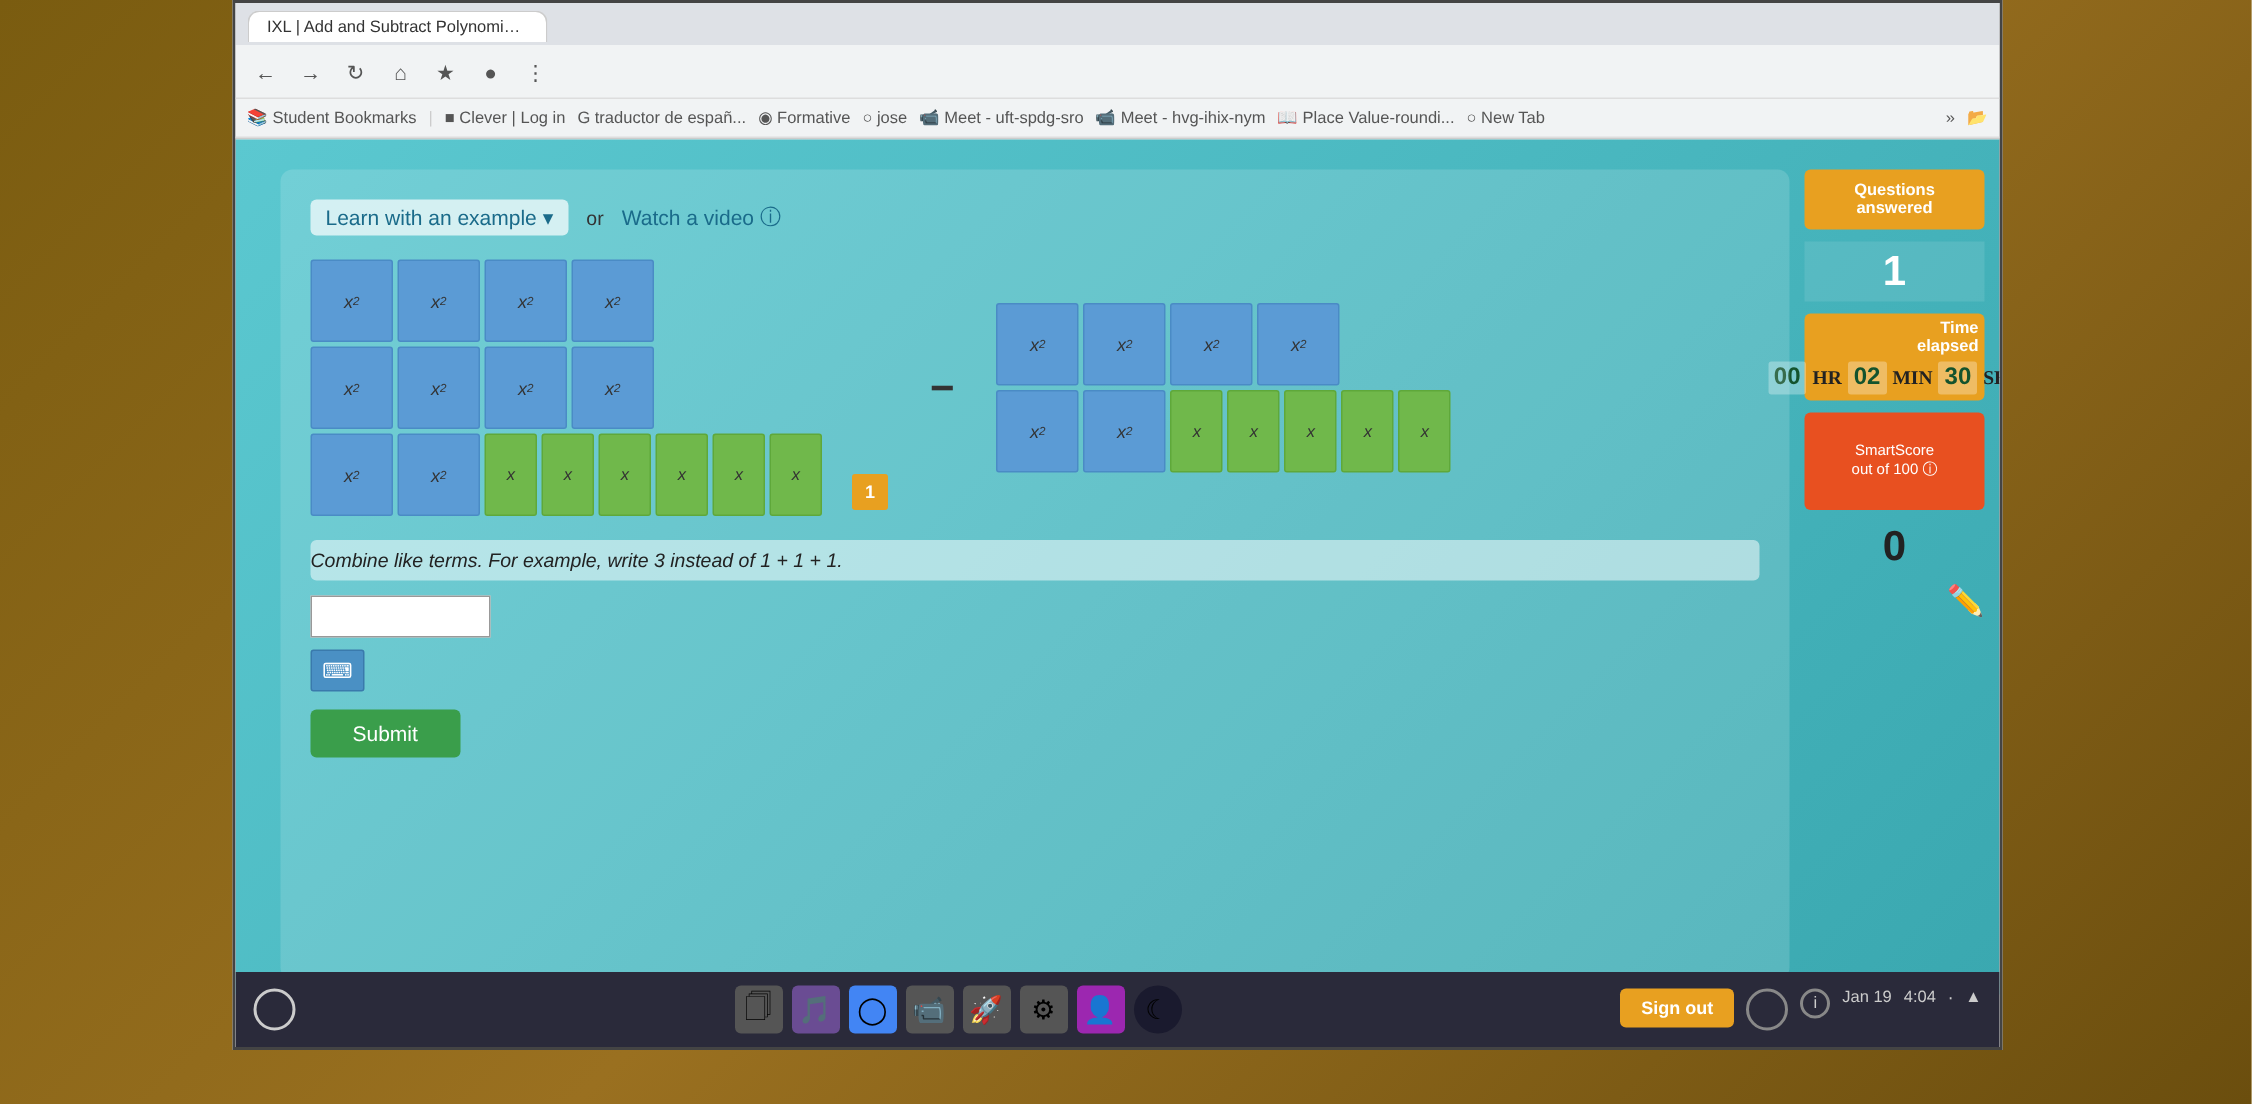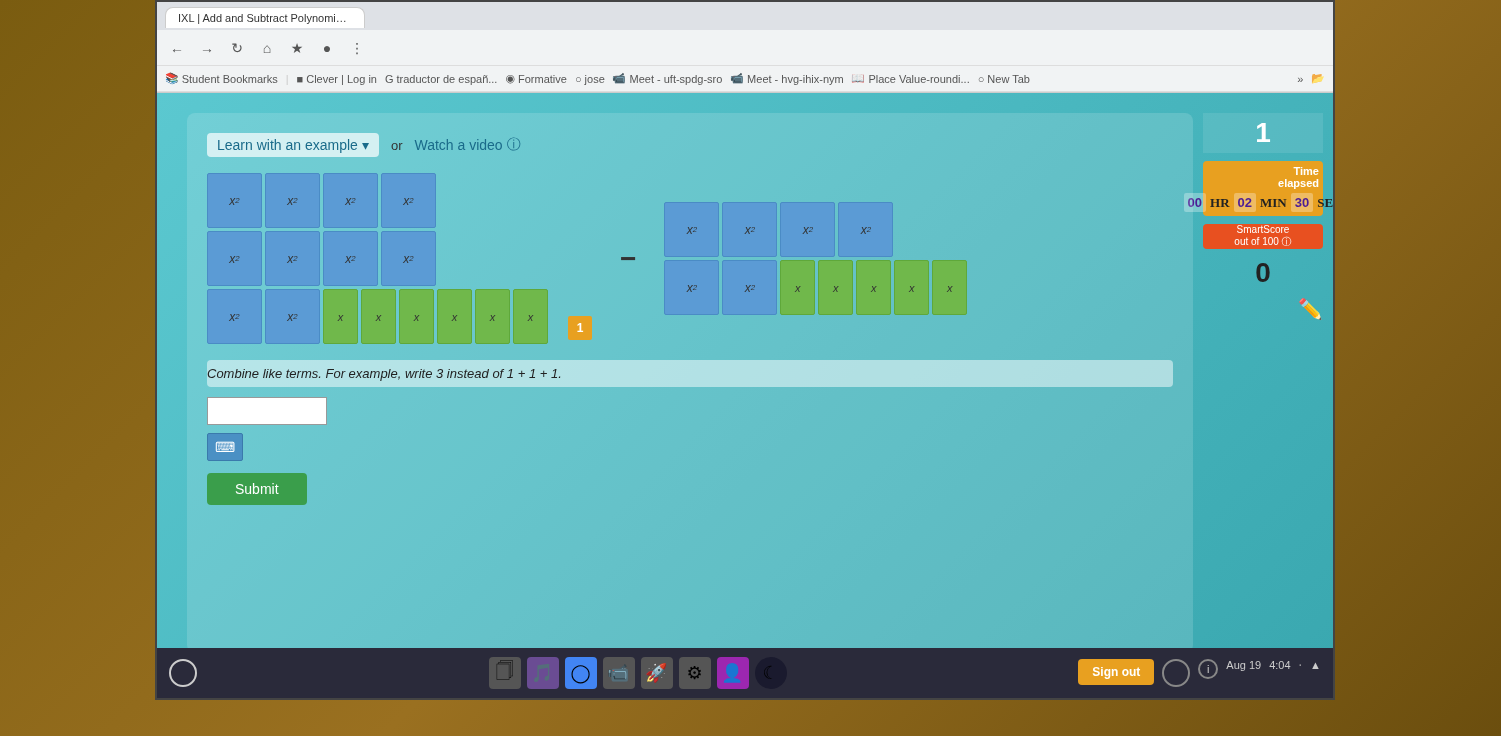--- a/index.html
+++ b/index.html
@@ -316,38 +316,38 @@
 
     .time-display {
       display: flex;
       gap: 4px;
       justify-content: center;
       align-items: baseline;
       margin-top: 4px;
     }
 
     .time-num {
-      font-size: 13px;
-      font-weight: bold;
-      color: #4c1d95;
+      font-size: 16px;
+      font-weight: bold;
+      color: #14532d;
       background: rgba(255,255,255,0.3);
       padding: 2px 4px;
       border-radius: 2px;
     }
 
     .time-label {
       font-size: 13px;
       color: #222;
       font-family: Liberation Serif, serif;
     }
 
     .smartscore-box {
       background: #e85020;
       color: #fff;
-      padding: 0;
+      padding: 20px;
       border-radius: 4px;
       text-align: center;
       font-size: 10px;
     }
 
     .smartscore-num {
       font-size: 28px;
       font-weight: bold;
       color: #222;
       text-align: center;
@@ -463,20 +463,24 @@
       <span class="bookmark-item">📖 <span>Place Value-roundi...</span></span>
       <span class="bookmark-item">○ <span>New Tab</span></span>
       <span style="margin-left:auto">»</span>
       <span>📂</span>
     </div>
   </div>
 
   <div class="content-area">
 
     <div class="right-panel">
+      <div class="questions-box">
+        <span>Questions</span><br>
+        <span>answered</span>
+      </div>
       <div class="questions-number">1</div>
 
       <div class="time-box">
         <span>Time</span><br>
         <span>elapsed</span>
         <div class="time-display">
           <span class="time-num">00</span>
           <span class="time-label">HR</span>
           <span class="time-num">02</span>
           <span class="time-label">MIN</span>
@@ -595,19 +599,19 @@
       <div class="taskbar-icon" style="background:#555;">📹</div>
       <div class="taskbar-icon" style="background:#555;">🚀</div>
       <div class="taskbar-icon" style="background:#555;">⚙</div>
       <div class="taskbar-icon" style="background:#9c27b0;">👤</div>
       <div class="taskbar-icon" style="background:#1a1a2e; border-radius:50%;">☾</div>
     </div>
     <div class="taskbar-right">
       <button class="sign-out-btn">Sign out</button>
       <div class="circle-btn" style="border-color:#888;"></div>
       <div class="circle-btn" style="border-color:#888;width:20px;height:20px;font-size:11px;display:flex;align-items:center;justify-content:center;color:#ccc;">i</div>
-      <span class="taskbar-text">Aug 19</span>
+      <span class="taskbar-text">Jan 19</span>
       <span class="taskbar-text">4:04</span>
       <span class="taskbar-text">⋅</span>
       <span class="taskbar-text">▲</span>
     </div>
   </div>
 </div>
 
 </body></html>

